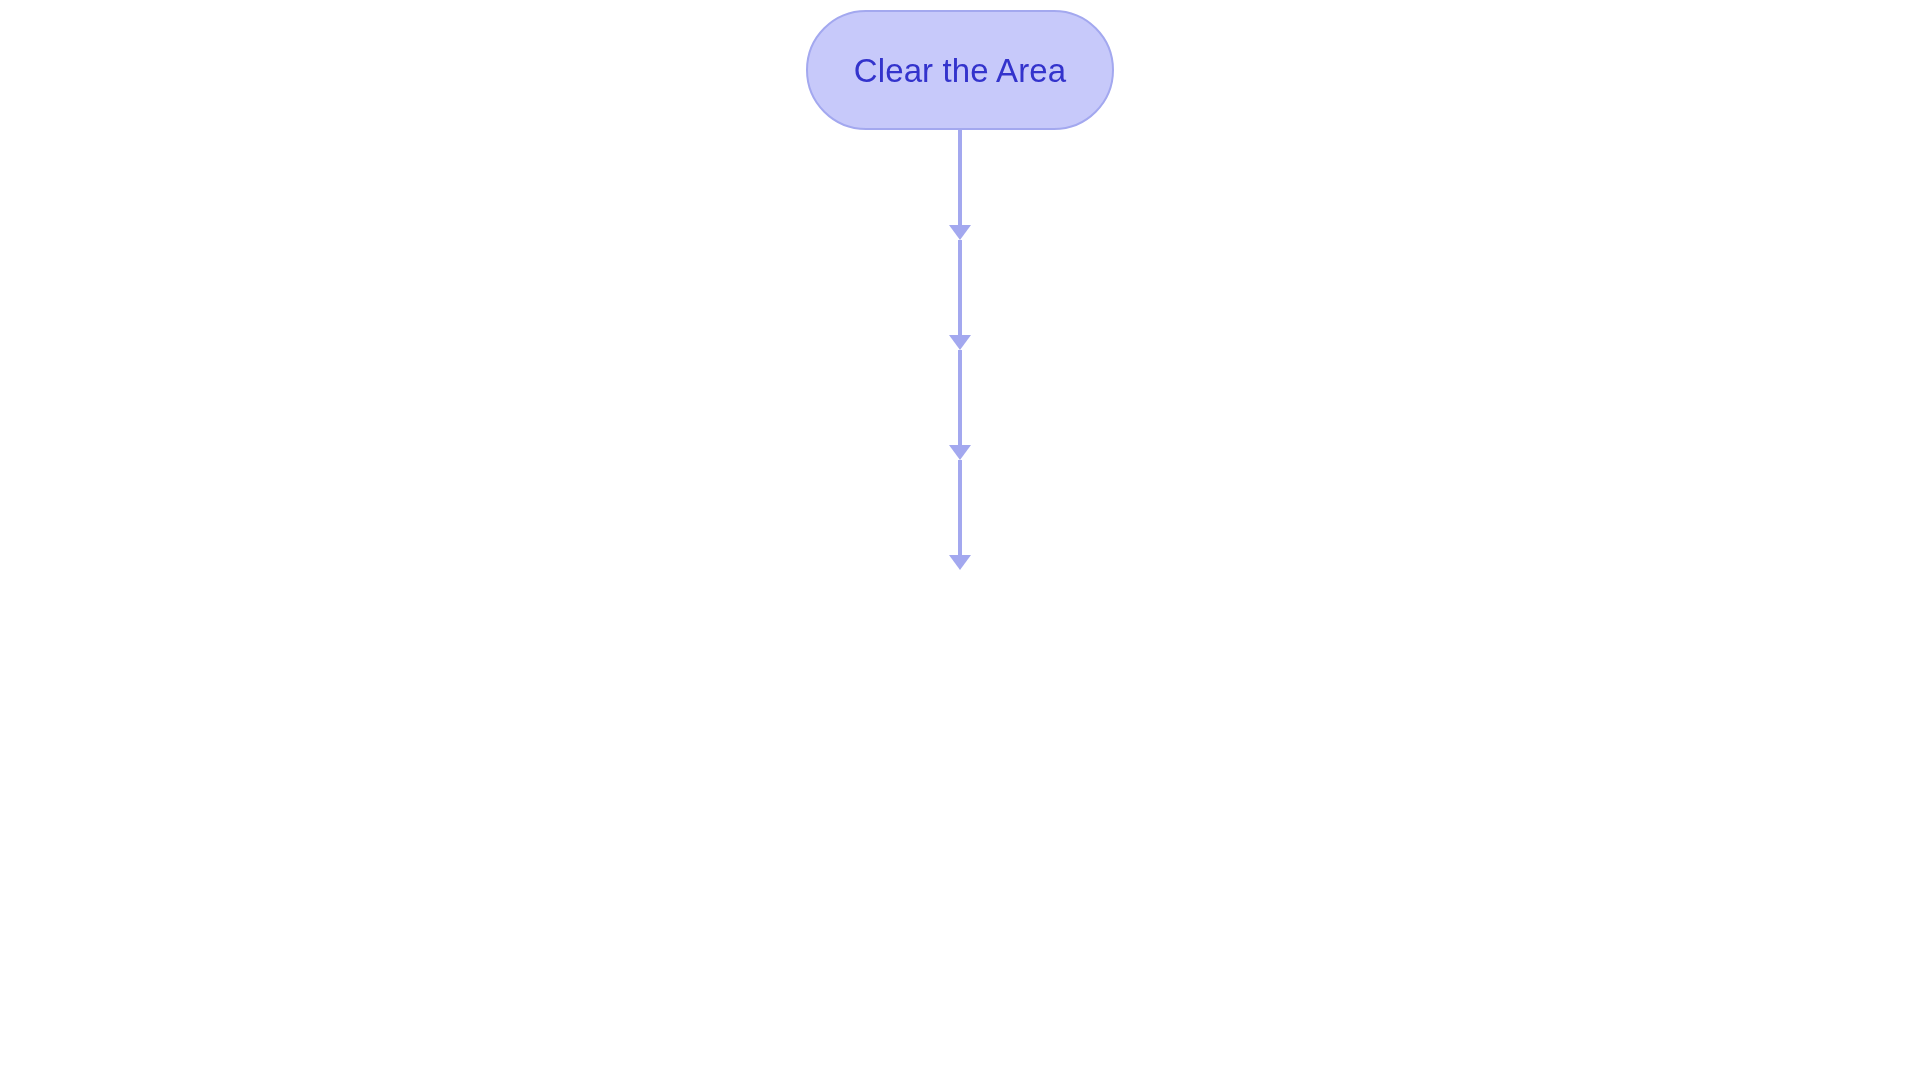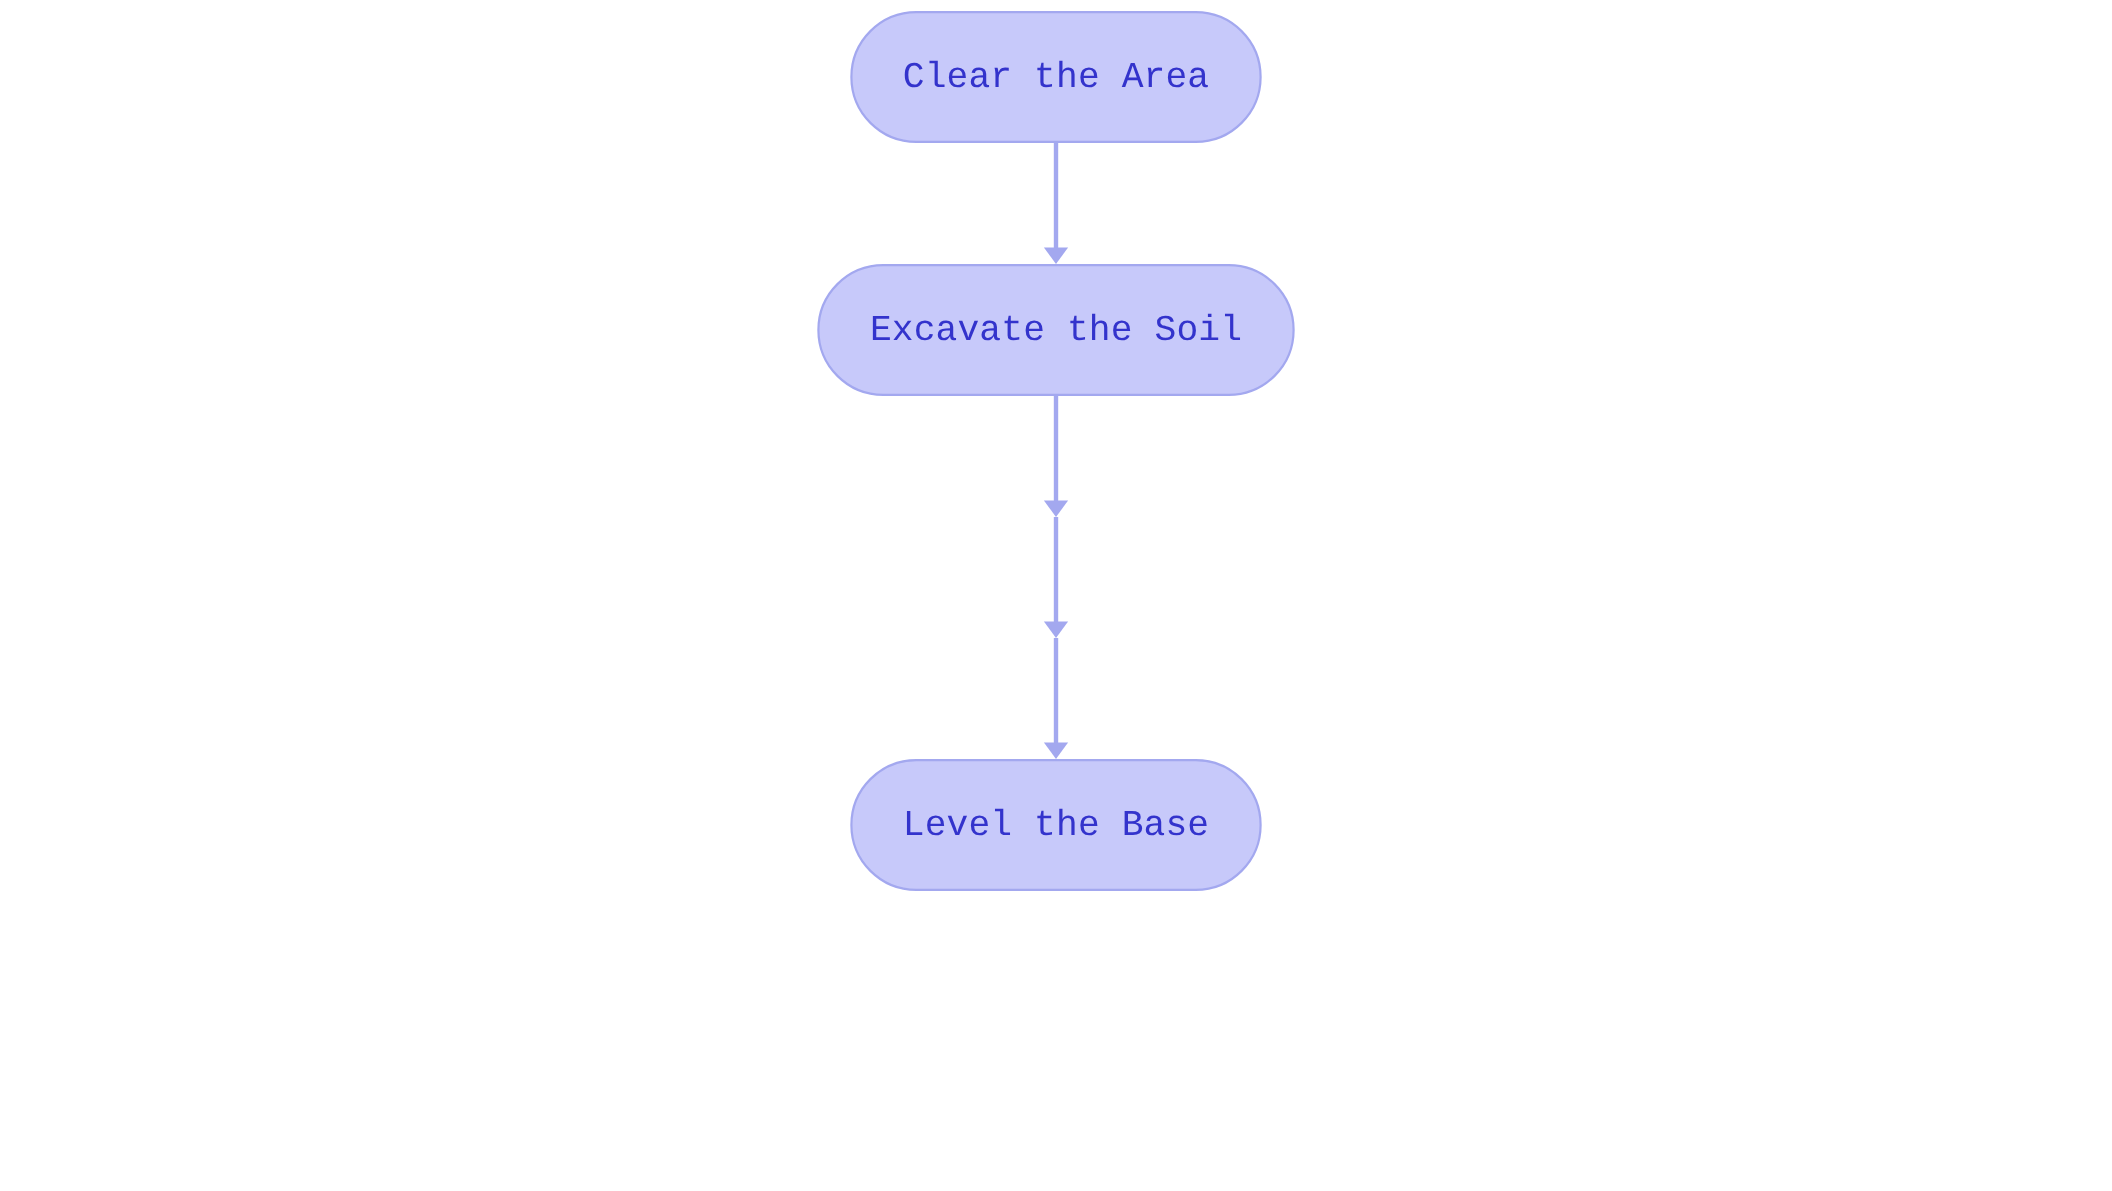--- a/index.html
+++ b/index.html
@@ -39,21 +39,21 @@
     box-sizing: border-box;
     height: 120px;
     display: flex;
     align-items: center;
     justify-content: center;
     background: #c7c9fa;
     border: 2px solid #a3a8ef;
     border-radius: 60px;
     color: #3333cc;
     font-size: 33px;
-    font-family: Liberation Mono, monospace;
+    font-family: Liberation Sans, sans-serif;
     font-weight: 400;
     letter-spacing: 0.1px;
     white-space: nowrap;
     padding: 0 46px;
   }
 
   .node-label {
     display: block;
     line-height: 1;
   }
@@ -91,39 +91,33 @@
 
     <div class="flow-node">
       <span class="node-label">Clear the Area</span>
     </div>
 
     <div class="flow-connector">
       <div class="connector-line"></div>
       <div class="connector-arrow"></div>
     </div>
 
-    <div class="flow-node">
-      <span class="node-label">Excavate the Soil</span>
-    </div>
 
     <div class="flow-connector">
       <div class="connector-line"></div>
       <div class="connector-arrow"></div>
     </div>
 
 
     <div class="flow-connector">
       <div class="connector-line"></div>
       <div class="connector-arrow"></div>
     </div>
 
 
     <div class="flow-connector">
       <div class="connector-line"></div>
       <div class="connector-arrow"></div>
     </div>
 
-    <div class="flow-node">
-      <span class="node-label">Level the Base</span>
-    </div>
 
   </div>
 </div>
 
 </body></html>

